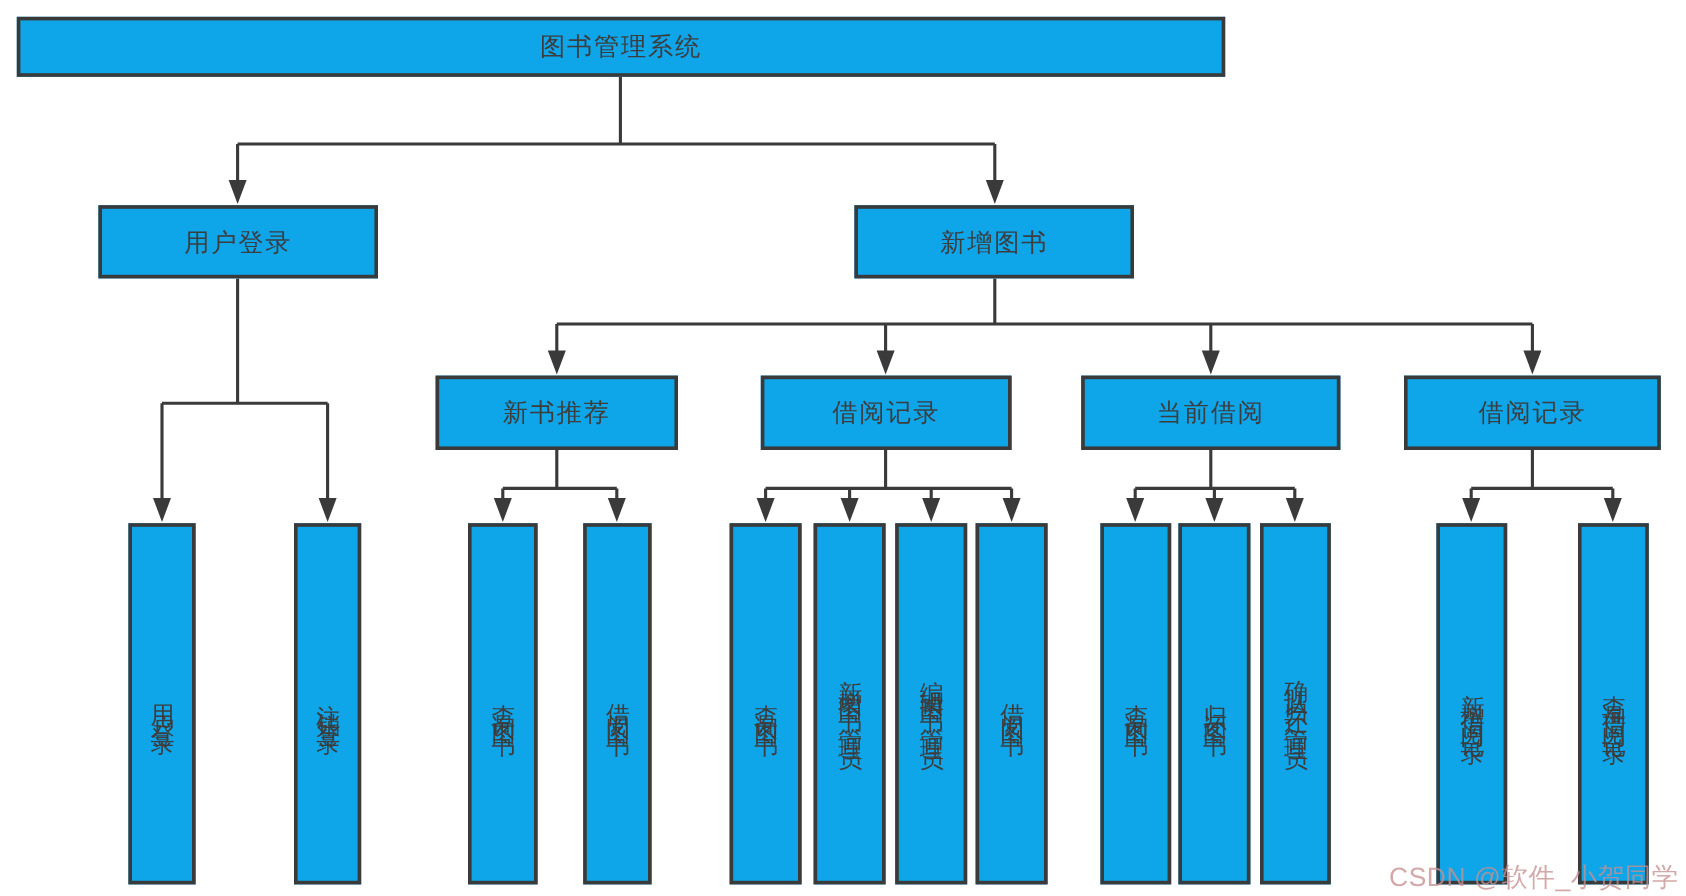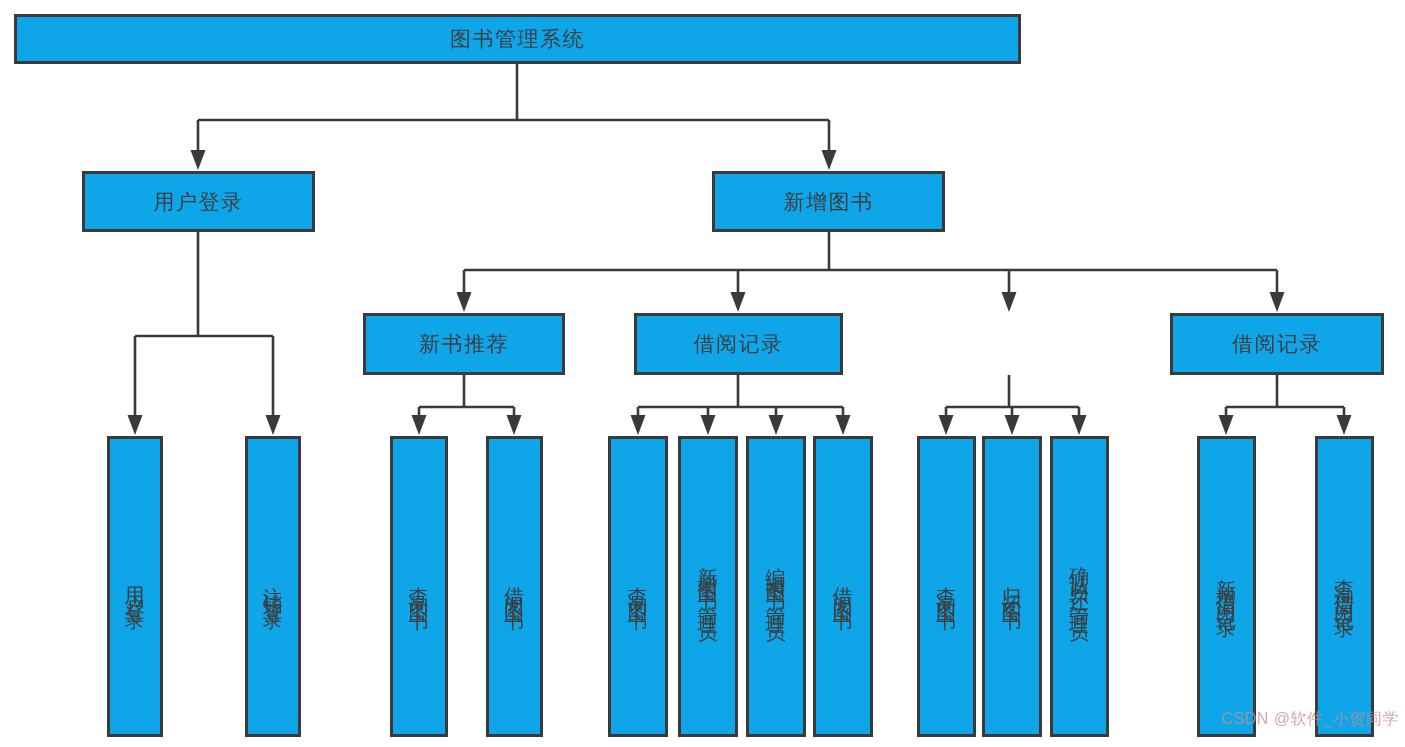--- a/index.html
+++ b/index.html
@@ -30,22 +30,22 @@
   .node.h { letter-spacing: 1.5px; font-size: 21px; }
   .node.v {
     writing-mode: vertical-rl;
     letter-spacing: 8px;
     line-height: 1;
     font-size: 20px;
   }
   .watermark {
     position: absolute;
     right: 6px;
-    bottom: 17px;
-    font-size: 16px;
+    bottom: 1px;
+    font-size: 22px;
     letter-spacing: 0.5px;
     color: rgba(198, 144, 144, 0.78);
     z-index: 10;
     white-space: nowrap;
   }
 </style>
 </head>
 <body>
 
 <div class="canvas">
@@ -90,20 +90,21 @@
     </g>
   </svg>
 
   <div class="node h" style="left:14px; top:14px; width:1007px; height:50px;">图书管理系统</div>
 
   <div class="node h" style="left:82px; top:171px; width:233px; height:61px;">用户登录</div>
   <div class="node h" style="left:712px; top:171px; width:233px; height:61px;">新增图书</div>
 
   <div class="node h" style="left:363px; top:313px; width:202px; height:62px;text-align:right;">新书推荐</div>
   <div class="node h" style="left:634px; top:313px; width:209px; height:62px;">借阅记录</div>
+  <div class="node h" style="left:901px; top:313px; width:216px; height:62px;">当前借阅</div>
   <div class="node h" style="left:1170px; top:313px; width:214px; height:62px;">借阅记录</div>
 
   <div class="node v" style="left:107px; top:436px; width:56px; height:301px;">用户登录</div>
   <div class="node v" style="left:245px; top:436px; width:56px; height:301px;">注销登录</div>
 
   <div class="node v" style="left:390px; top:436px; width:58px; height:301px;">查询图书</div>
   <div class="node v" style="left:486px; top:436px; width:57px; height:301px;">借阅图书</div>
 
   <div class="node v" style="left:608px; top:436px; width:60px; height:301px;">查询图书</div>
   <div class="node v" style="left:678px; top:436px; width:60px; height:301px;">新增图书（管理员）</div>

